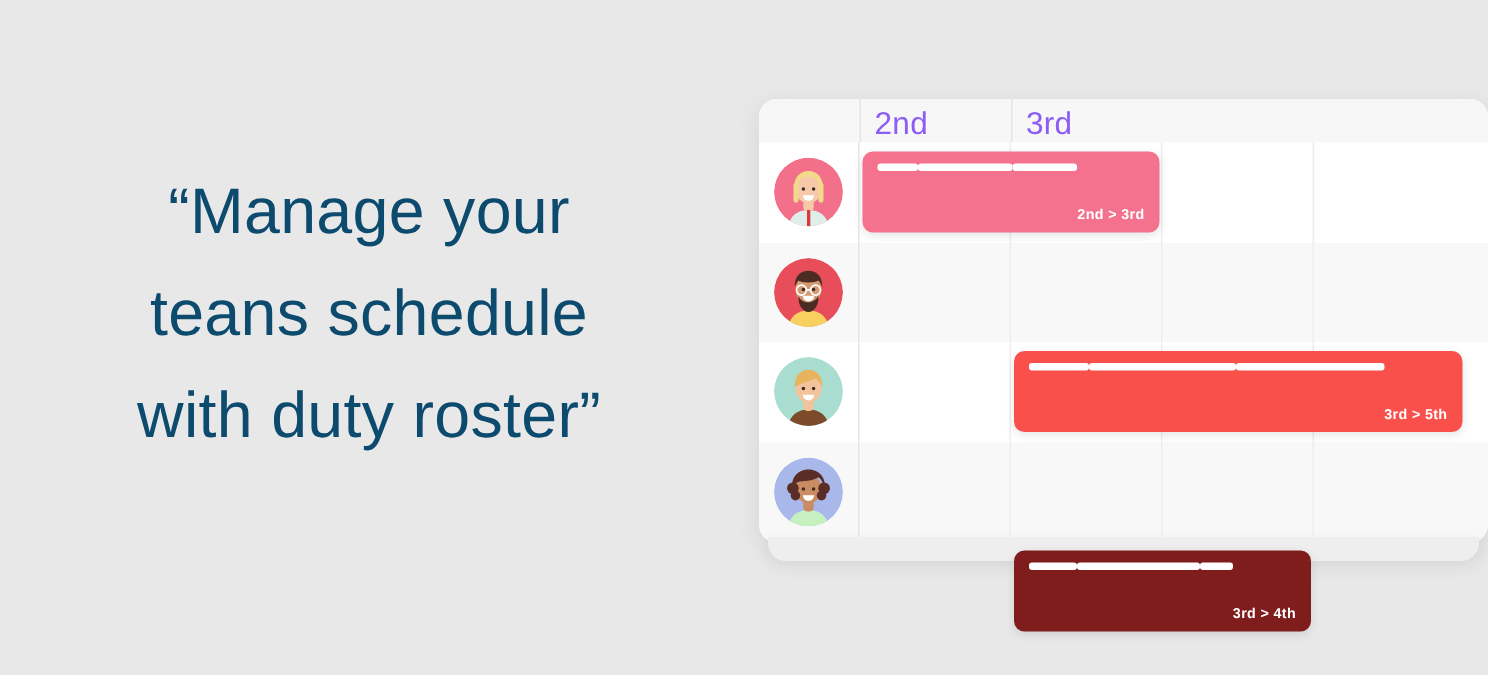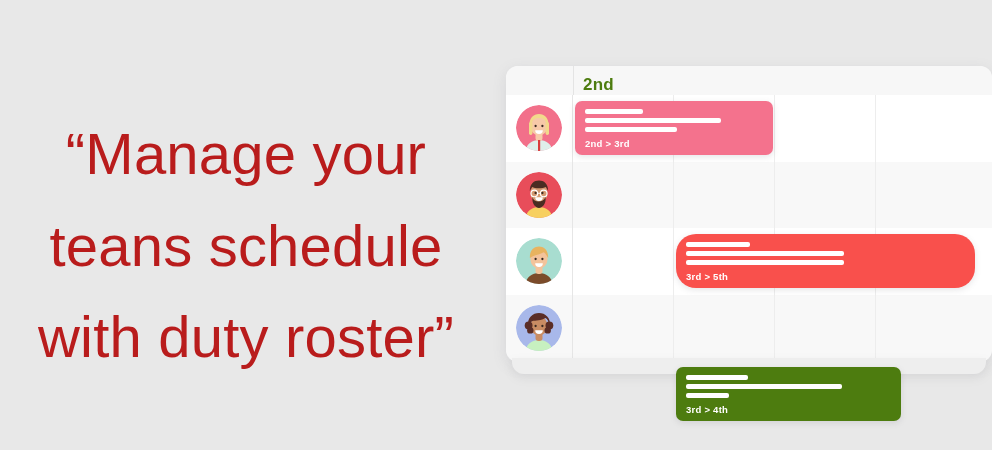--- a/index.html
+++ b/index.html
@@ -15,23 +15,23 @@
     position: relative;
   }
 
   
   #headline {
     position: absolute;
     left: 0px;
     top: 108px;
     width: 492px;
     text-align: center;
-    color: #b91c1c;
+    color: #0c4a6e;
     font-family: "Liberation Sans", sans-serif;
-    font-size: 58px;
+    font-size: 43px;
     font-weight: 400;
     line-height: 1.58;
     letter-spacing: 0.2px;
     white-space: pre-line;
   }
 
   
   #calendar-card {
     position: absolute;
     left: 506px;
@@ -70,23 +70,23 @@
     flex: 0 0 67px;
   }
   .date-head {
     flex: 0 0 101px;
     width: 101px;
     box-sizing: border-box;
     border-left: 1px solid #e4e4e4;
     padding-left: 9px;
     display: flex;
     align-items: flex-end;
-    color: #4d7c0f;
-    font-size: 17px;
-    font-weight: 700;
+    color: #8b5cf6;
+    font-size: 21px;
+    font-weight: 400;
     letter-spacing: 0.2px;
     line-height: 1;
     padding-bottom: 2px;
   }
 
   
   .cal-body {
     position: absolute;
     left: 0;
     top: 29px;
@@ -130,21 +130,21 @@
     flex: 0 0 46px;
   }
 
   
   .event {
     position: absolute;
     border-radius: 7px;
     box-sizing: border-box;
     padding: 8px 10px 6px 10px;
     display: flex;
-    flex-direction: column;
+    flex-direction: row;
     justify-content: flex-start;
     box-shadow: 0 2px 6px rgba(100,100,110,0.16);
     z-index: 5;
   }
   .event .bar {
     height: 5px;
     border-radius: 2px;
     background: #ffffff;
     margin-bottom: 4px;
   }
@@ -162,20 +162,21 @@
 
 <div id="headline">“Manage your
 teans schedule
 with duty roster”</div>
 
 <div id="calendar-card">
 
   <div class="cal-header">
     <div class="avatar-col-head"></div>
     <div class="date-head">2nd</div>
+    <div class="date-head">3rd</div>
   </div>
 
   <div class="cal-body" id="cal-body">
       <div class="cal-row odd">
         <div class="avatar-cell">
           <div class="avatar"><svg viewBox="0 0 46 46" width="46" height="46">
               <circle cx="23" cy="23" r="23" fill="#f2708a"></circle>
               <path d="M10 46 c0-7 6-11 13-11 s13 4 13 11 z" fill="#dfeeea"></path>
               <rect x="19.5" y="28" width="7" height="8" rx="3" fill="#f7c9a8"></rect>
               <ellipse cx="23" cy="21" rx="8.6" ry="9.6" fill="#f7c9a8"></ellipse>
@@ -213,21 +214,21 @@
               <line x1="21.6" y1="21.2" x2="24.4" y2="21.2" stroke="#ffffff" stroke-width="1.1"></line>
               <circle cx="19.6" cy="21" r="1.15" fill="#3a2a22"></circle>
               <circle cx="26.4" cy="21" r="1.15" fill="#3a2a22"></circle>
               <path d="M19.2 25.2 h7.6 a3.8 3.8 0 0 1 -7.6 0 z" fill="#ffffff"></path>
             </svg></div>
         </div>
         <div class="grid-cell"></div>
         <div class="grid-cell"></div>
         <div class="grid-cell"></div>
         <div class="grid-cell last"></div>
-        <div class="event" style="left: 170px; top: 72.5px; width: 299px; height: 53.5px; background: rgb(249, 80, 76); border-radius: 20px;">
+        <div class="event" style="left: 170px; top: 72.5px; width: 299px; height: 53.5px; background: rgb(249, 80, 76);">
           <div class="bar" style="width: 64px;"></div>
           <div class="bar" style="width: 158px;"></div>
           <div class="bar" style="width: 158px;"></div>
           <div class="ev-label">3rd &gt; 5th</div>
         </div>
       </div>
       <div class="cal-row odd">
         <div class="avatar-cell">
           <div class="avatar"><svg viewBox="0 0 46 46" width="46" height="46">
               <circle cx="23" cy="23" r="23" fill="#a8ddd0"></circle>
@@ -237,21 +238,21 @@
               <path d="M13.9 20 c-0.5-8 4.4-11.5 9.1-11.5 s9.6 3.5 9.1 11.5 c-2-3.5-3-5-4.5-5.8 c-3.3 2.2-8.9 2.6-13.7 5.8 z" fill="#e8b35f"></path>
               <circle cx="19.6" cy="21" r="1.15" fill="#3a2a22"></circle>
               <circle cx="26.4" cy="21" r="1.15" fill="#3a2a22"></circle>
               <path d="M19.2 25.2 h7.6 a3.8 3.8 0 0 1 -7.6 0 z" fill="#ffffff"></path>
             </svg></div>
         </div>
         <div class="grid-cell"></div>
         <div class="grid-cell"></div>
         <div class="grid-cell"></div>
         <div class="grid-cell last"></div>
-        <div class="event" style="left: 170px; top: 139px; width: 225px; height: 53.5px; background: #4d7c0f;">
+        <div class="event" style="left: 170px; top: 139px; width: 198px; height: 53.5px; background: #7f1d1d;">
           <div class="bar" style="width: 62px;"></div>
           <div class="bar" style="width: 156px;"></div>
           <div class="bar" style="width: 43px;"></div>
           <div class="ev-label">3rd &gt; 4th</div>
         </div>
       </div>
       <div class="cal-row even last-row">
         <div class="avatar-cell">
           <div class="avatar"><svg viewBox="0 0 46 46" width="46" height="46">
               <circle cx="23" cy="23" r="23" fill="#a8b8ea"></circle>

